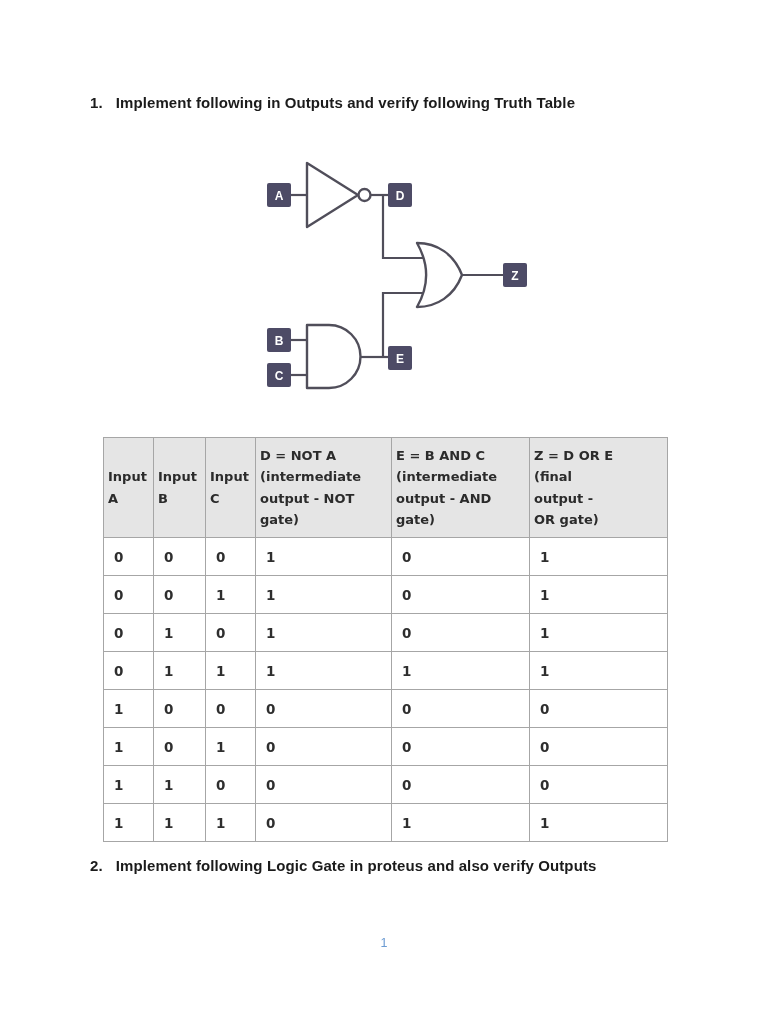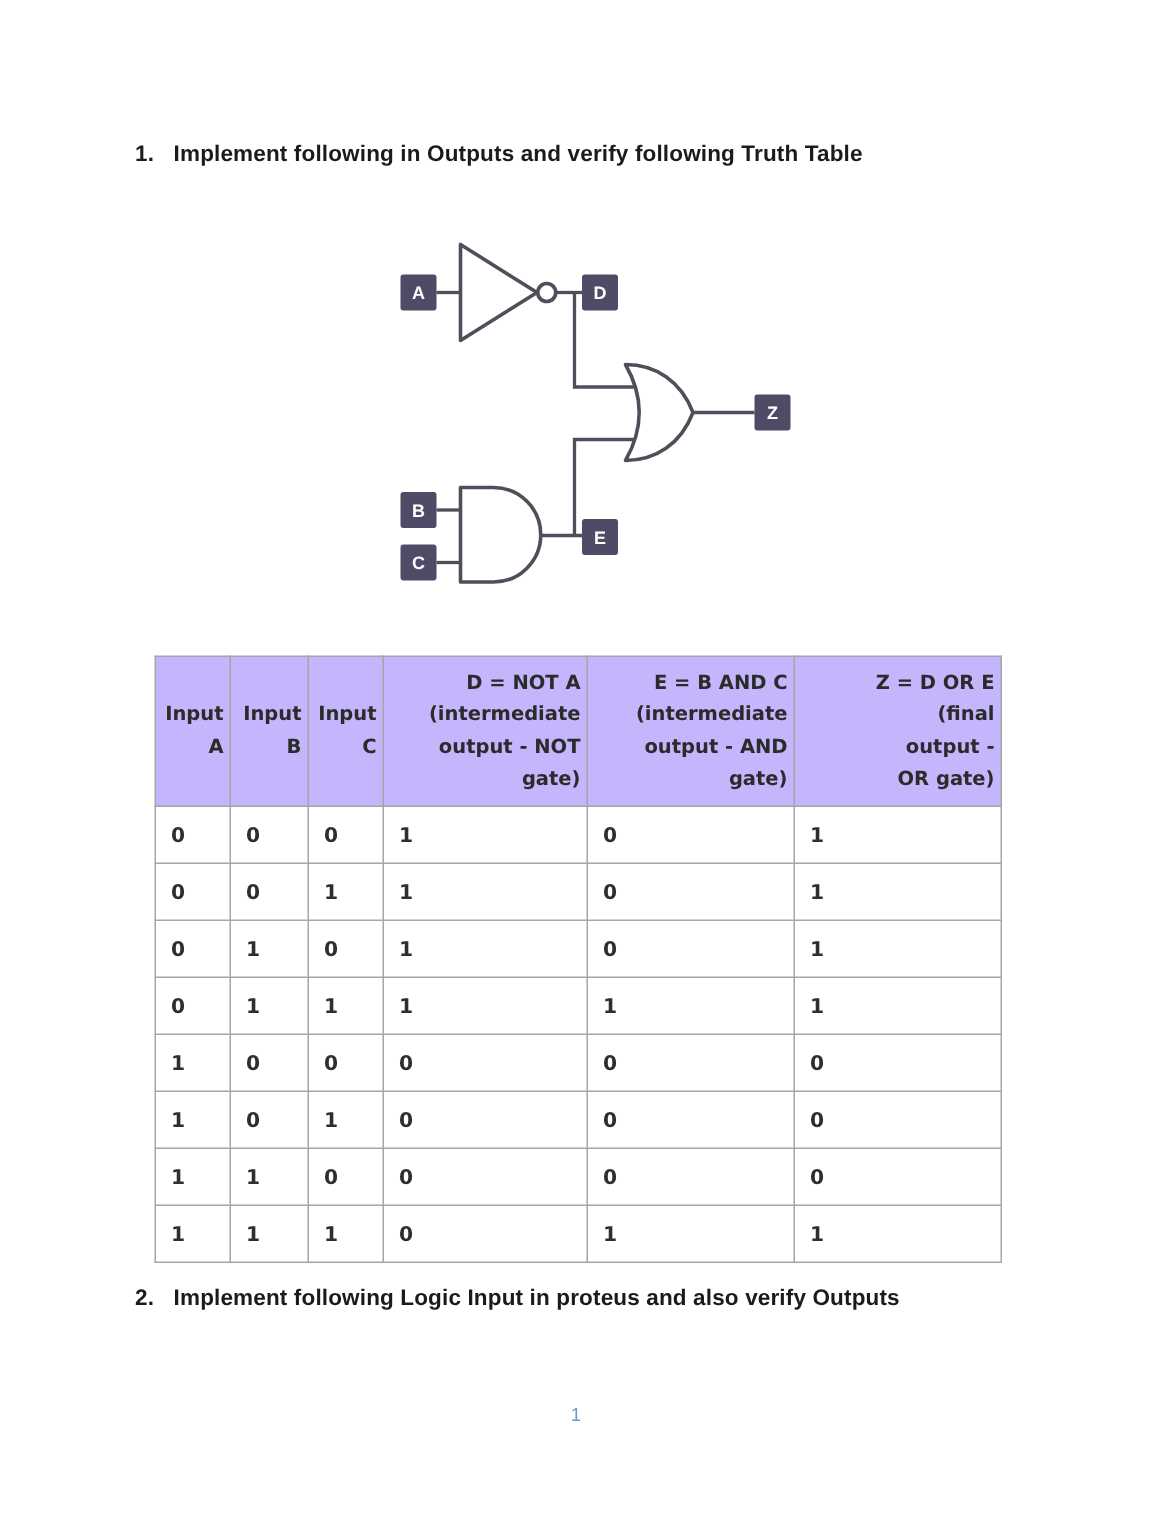--- a/index.html
+++ b/index.html
@@ -44,26 +44,26 @@
     border-collapse: collapse;
     table-layout: fixed;
     width: 564px;
     font-family: "DejaVu Sans", sans-serif;
   }
   .truth-table th, .truth-table td {
     border: 1px solid #a6a6a6;
     vertical-align: middle;
   }
   .truth-table th {
-    background: #c4b5fd;
+    background: #e5e5e5;
     height: 100px;
     font-size: 13px;
     font-weight: bold;
     color: #2b2b2b;
-    text-align: right;
+    text-align: left;
     line-height: 1.62;
     white-space: pre-line;
     padding: 0 4px;
   }
   .truth-table td {
     height: 38px;
     font-size: 13.5px;
     font-weight: bold;
     color: #2e2e2e;
     text-align: left;
@@ -226,16 +226,16 @@
         <td>1</td>
         <td>0</td>
         <td>1</td>
         <td>1</td>
       </tr>
     </tbody>
 </table>
 
 <div class="heading heading-2">
   <span>2.</span>
-  <span>Implement following Logic Input in proteus and also verify Outputs</span>
+  <span>Implement following Logic Gate in proteus and also verify Outputs</span>
 </div>
 
 <div class="page-number">1</div>
 
 </body></html>

